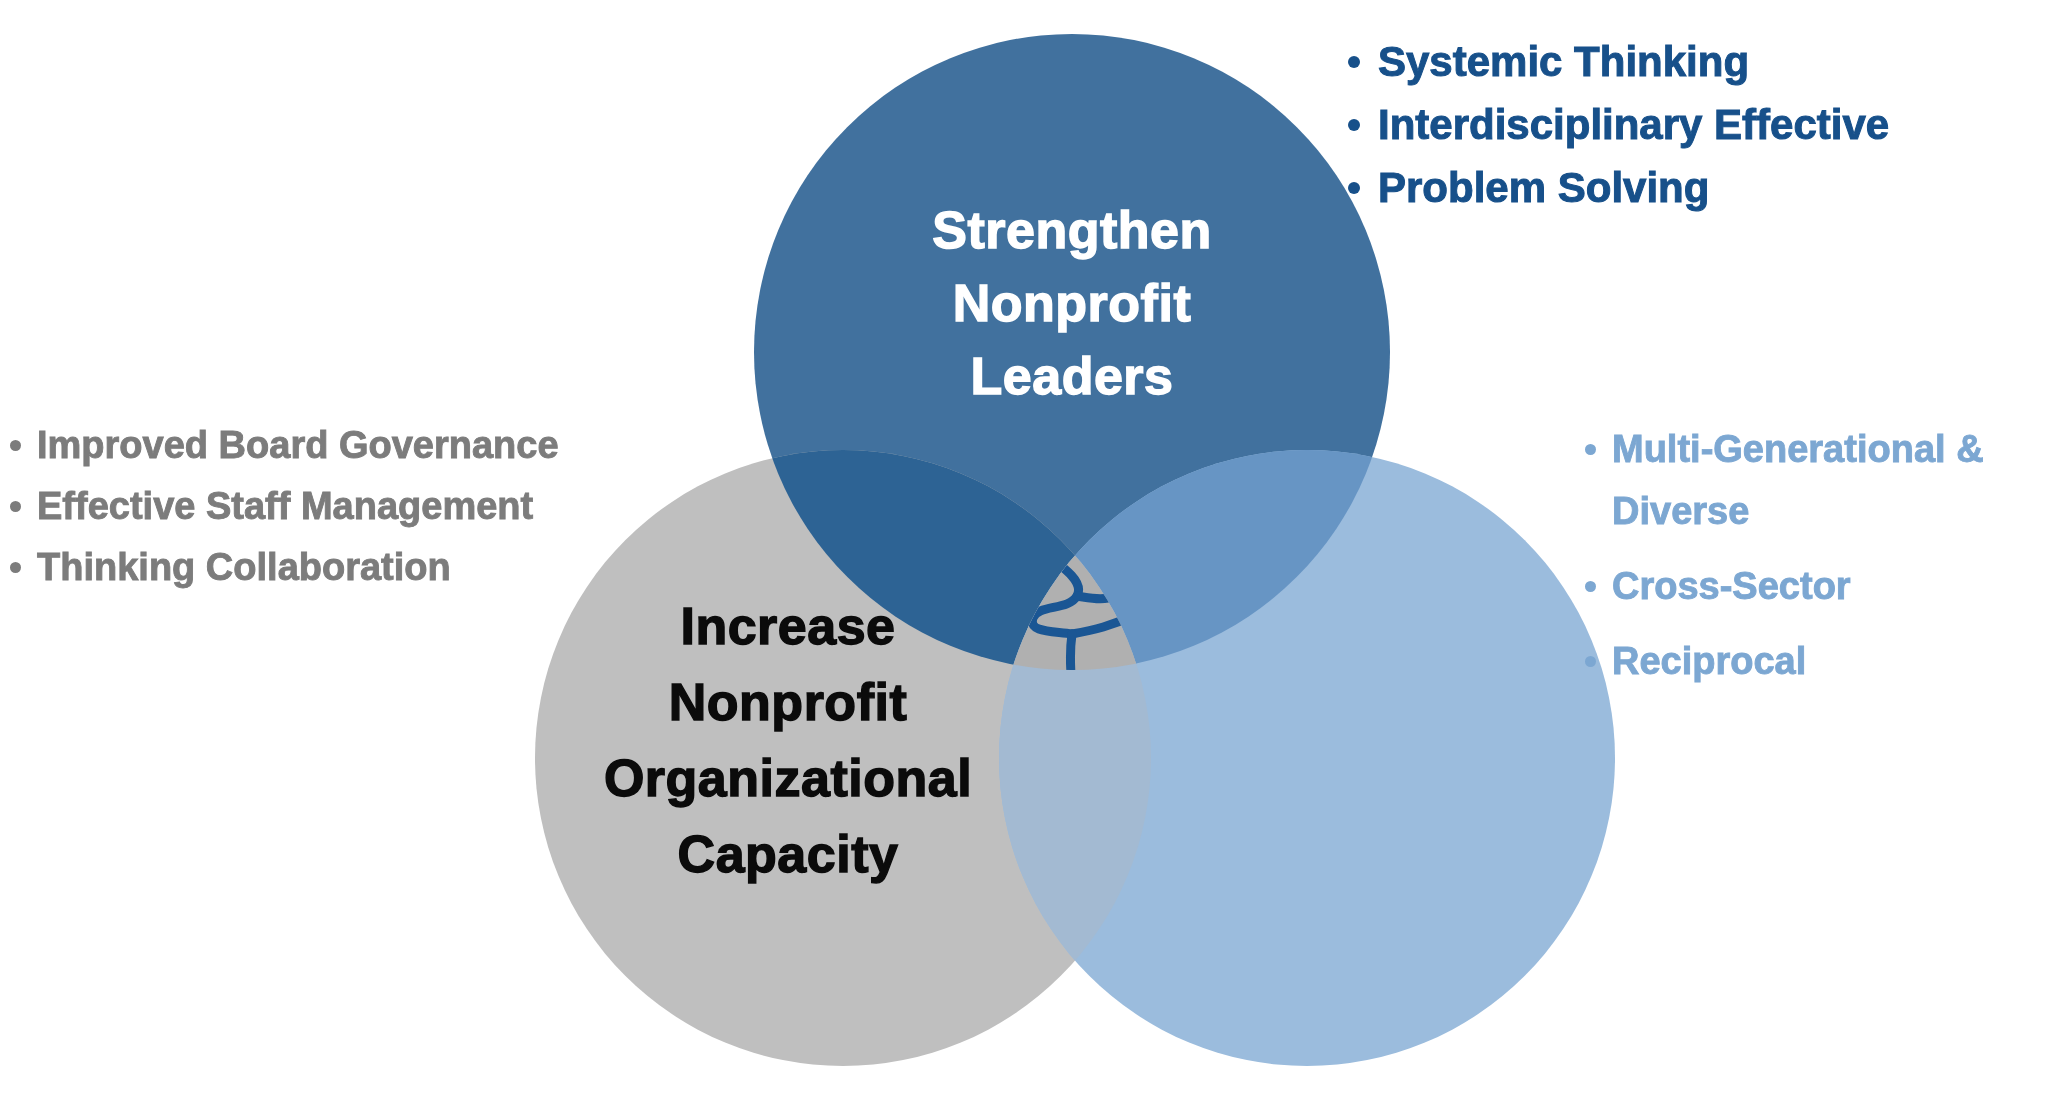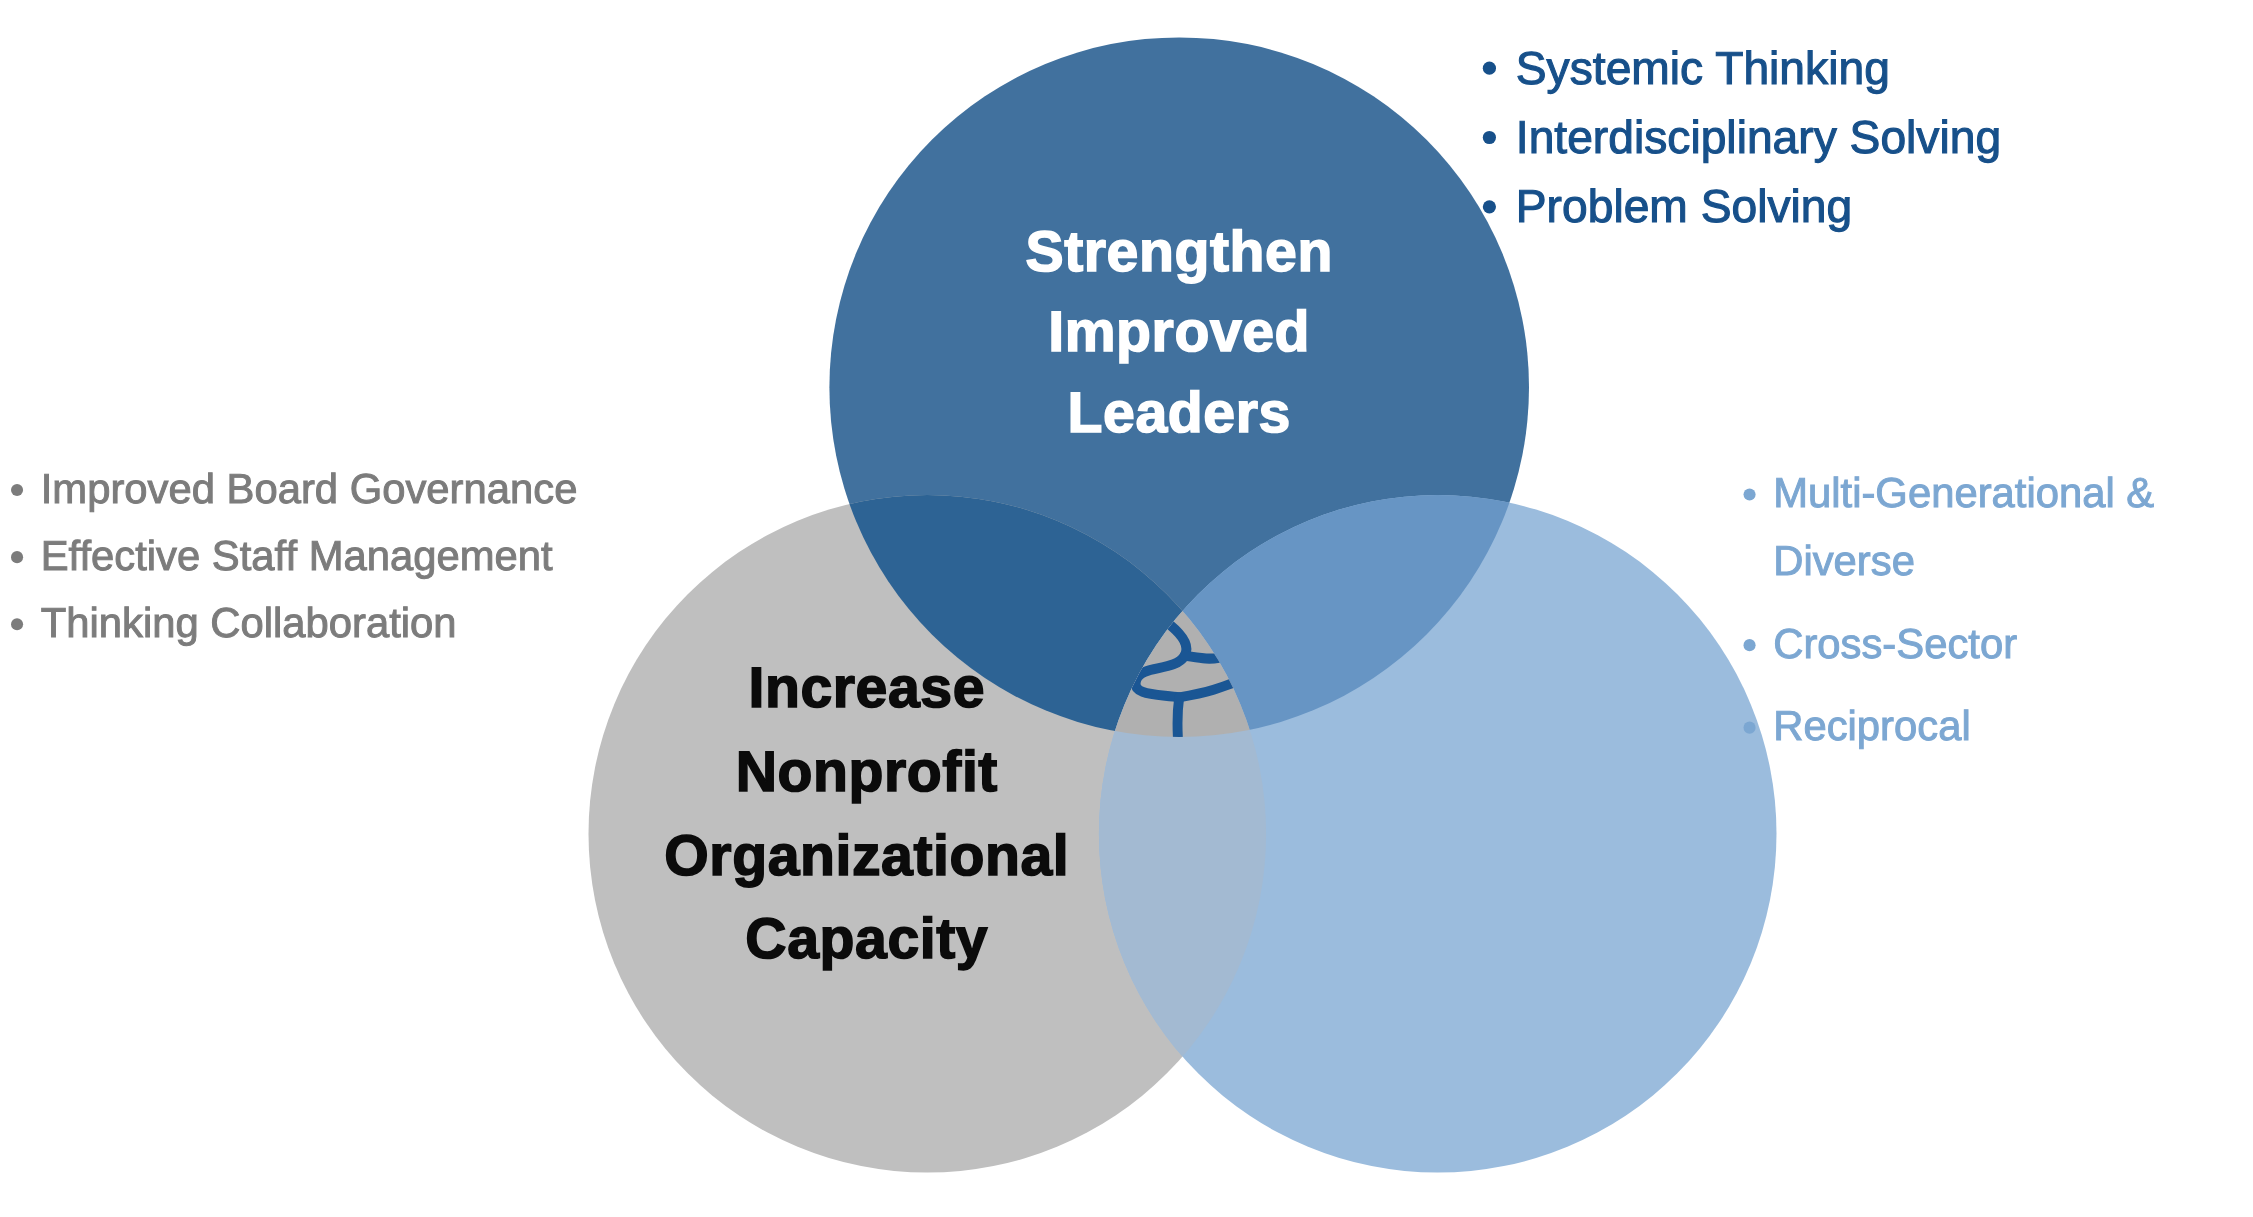--- a/index.html
+++ b/index.html
@@ -12,21 +12,21 @@
   .circle-label{
     position:absolute;transform:translate(-50%,-50%);
     text-align:center;font-weight:bold;white-space:pre-line;
     font-size:52px;line-height:76px;letter-spacing:0.5px;
     -webkit-text-stroke:1.4px currentColor;
   }
   .label-top{left:1072px;top:303px;color:#ffffff;line-height:73px;}
   .label-gray{left:788px;top:740px;color:#0b0b0b;}
   .label-light{left:1316px;top:744px;color:#0a0a0a;}
 
-  .bullet-list{position:absolute;display:flex;flex-direction:column;font-weight:normal;}
+  .bullet-list{position:absolute;display:flex;flex-direction:column;font-weight:bold;}
   .bullet-item{display:flex;align-items:flex-start;}
   .dot{border-radius:50%;flex:0 0 auto;}
 
   .list-leaders{left:1348px;top:30px;color:#17508A;font-size:42px;-webkit-text-stroke:1px currentColor;}
   .list-leaders .bullet-item{line-height:63px;height:63px;}
   .list-leaders .dot{width:12px;height:12px;background:#17508A;margin:26px 18px 0 0;}
 
   .list-capacity{left:10px;top:415px;color:#7C7C7C;font-size:38px;-webkit-text-stroke:0.9px currentColor;}
   .list-capacity .bullet-item{line-height:61px;height:61px;white-space:nowrap;}
   .list-capacity .dot{width:11px;height:11px;background:#7C7C7C;margin:25px 16px 0 0;}
@@ -80,37 +80,37 @@
           <path d="M 1040 550 C 1068 570 1084 583 1077 596 C 1068 611 1038 604 1033 618 C 1028 633 1054 631 1072 634"></path>
           <path d="M 1072 634 C 1094 630 1112 626 1136 614"></path>
           <path d="M 1072 634 C 1070 648 1070 658 1071 674"></path>
           <path d="M 1077 596 C 1090 598 1098 600 1108 598"></path>
         </g>
       </g>
     </g>
   </svg>
 
   <div class="circle-label label-top">Strengthen
-Improved
+Nonprofit
 Leaders</div>
 
   <div class="circle-label label-gray">Increase
 Nonprofit
 Organizational
 Capacity</div>
 
 
   <div class="bullet-list list-leaders">
     <div class="bullet-item">
       <span class="dot"></span>
       <span class="item-text">Systemic Thinking</span>
     </div>
     <div class="bullet-item">
       <span class="dot"></span>
-      <span class="item-text">Interdisciplinary Solving</span>
+      <span class="item-text">Interdisciplinary Effective</span>
     </div>
     <div class="bullet-item">
       <span class="dot"></span>
       <span class="item-text">Problem Solving</span>
     </div>
   </div>
 
   <div class="bullet-list list-capacity">
     <div class="bullet-item">
       <span class="dot"></span>

